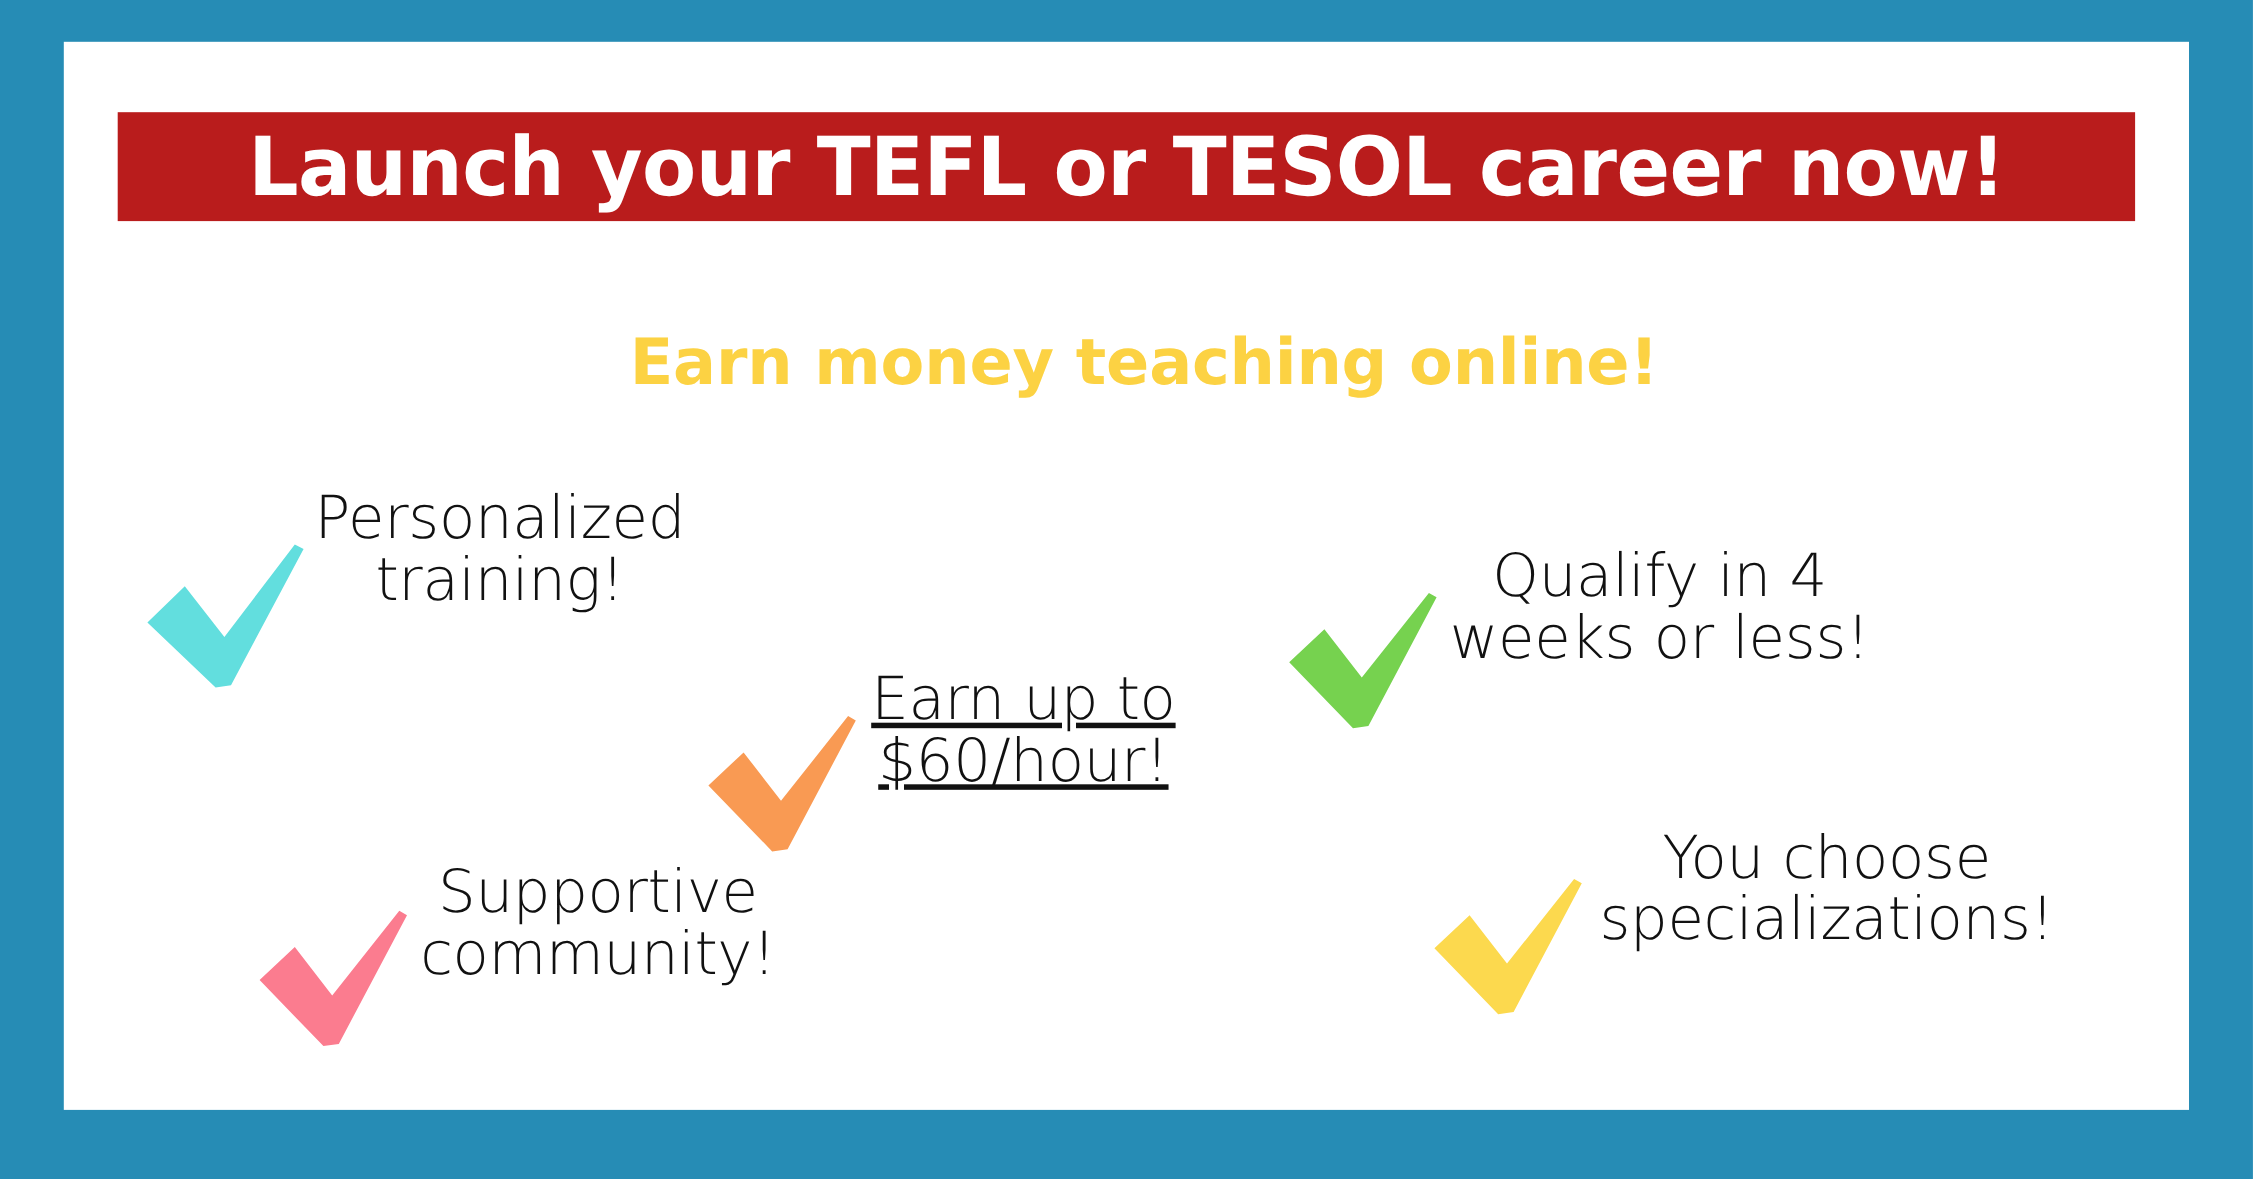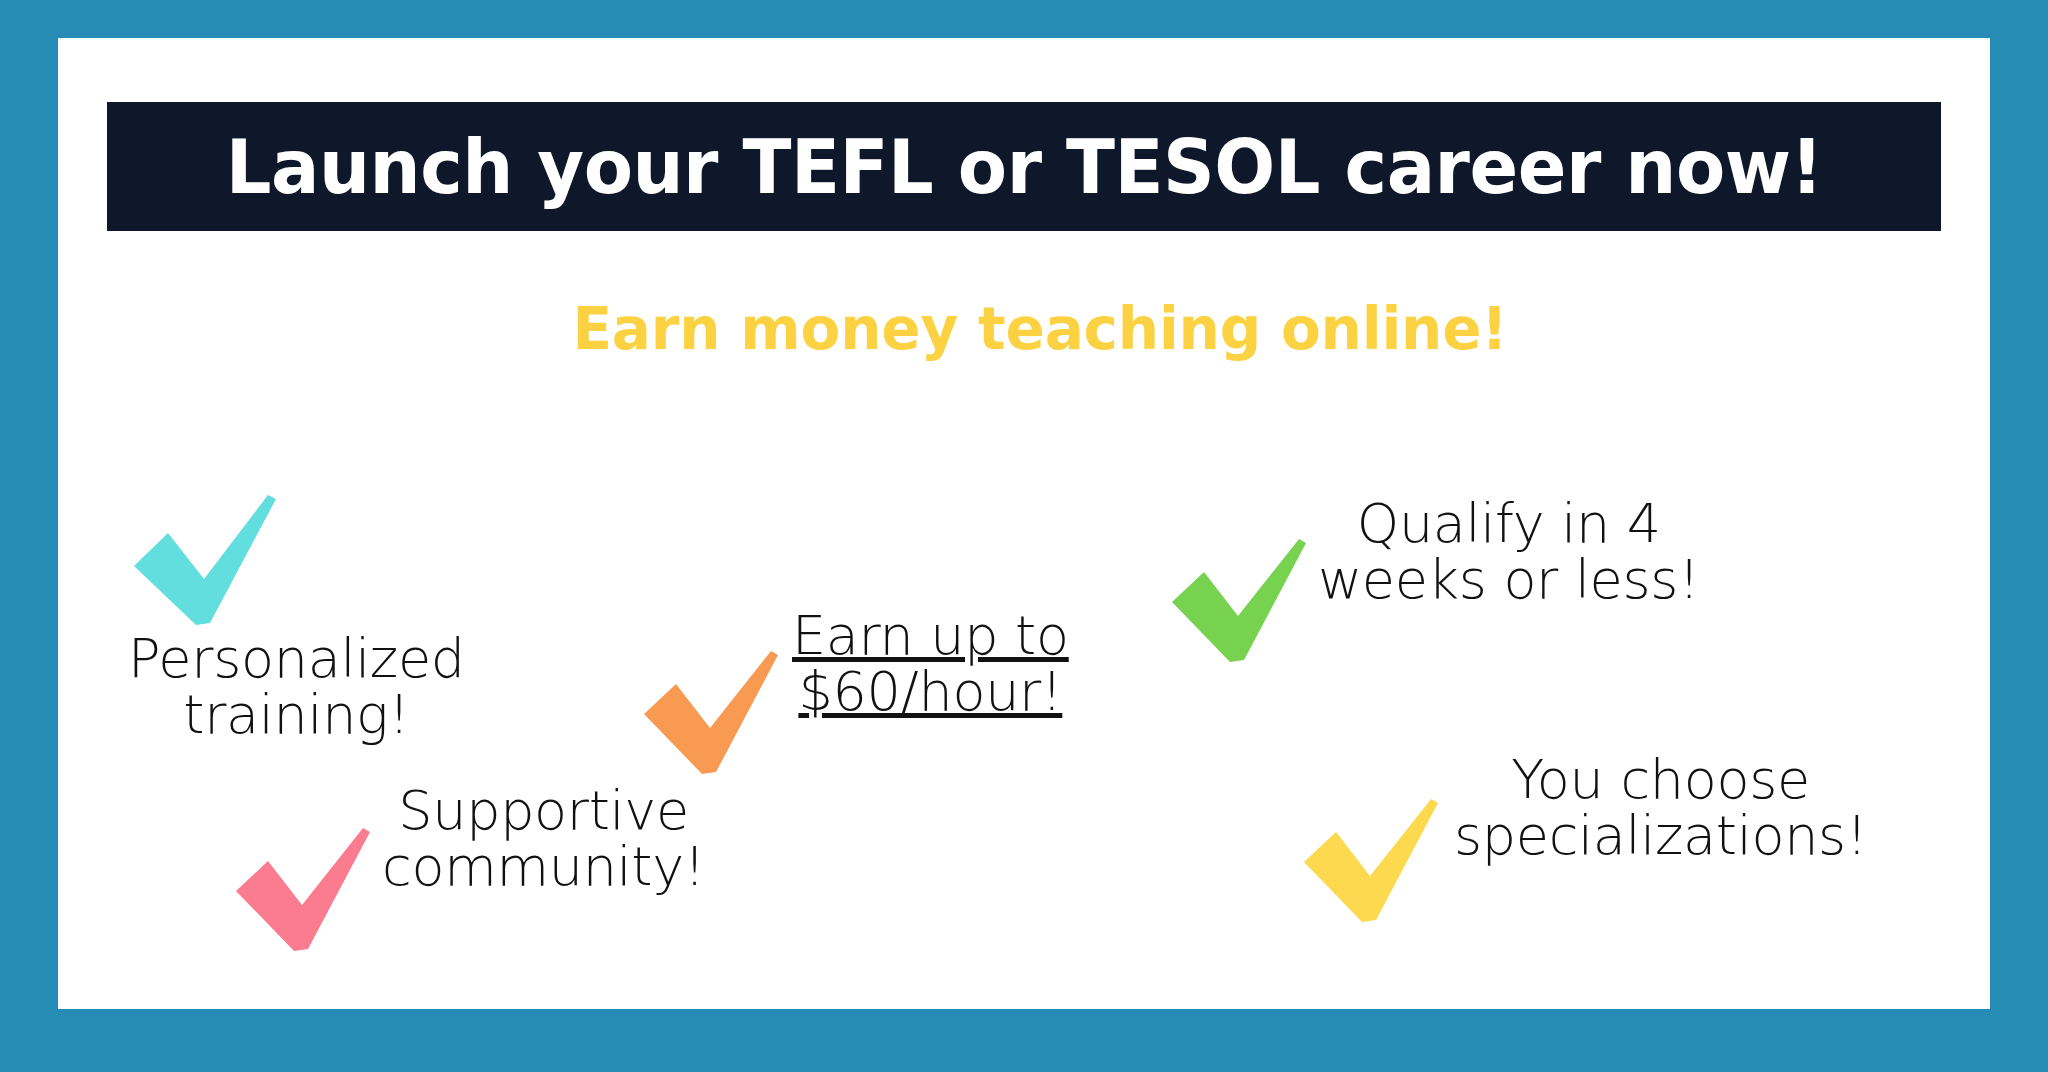--- a/index.html
+++ b/index.html
@@ -12,22 +12,22 @@
   .poster{position:relative;width:2048px;height:1072px;background:#268cb5;}
 
   
   .panel{
     position:absolute;left:58px;top:38px;width:1932px;height:971px;
     background:#ffffff;
   }
 
   
   .headline-bar{
-    position:absolute;left:107px;top:102px;width:1834px;height:129px;
-    background:#0f172a;
+    position:absolute;left:107px;top:102px;width:1834px;height:99px;
+    background:#b91c1c;
     display:flex;align-items:center;justify-content:center;
   }
   .headline{
     color:#ffffff;
     font-family:"DejaVu Sans", sans-serif;
     font-weight:700;
     font-size:74px;
     line-height:1;
     letter-spacing:-0.5px;
     white-space:nowrap;
@@ -54,21 +54,21 @@
     color:#111111;
     font-family:"DejaVu Sans", sans-serif;
     font-weight:300;
     font-size:54px;
     line-height:1.04;
     white-space:pre-line;
     letter-spacing:-0.3px;
   }
 
   
-  #feat-personalized{left:128px;top:443px;flex-direction:column;}
+  #feat-personalized{left:128px;top:443px;}
   #feat-personalized .check{margin-top:48px;margin-right:8px;}
   #feat-personalized .ftext{margin-top:0;text-align:center;}
 
   #feat-qualify{left:1168px;top:472px;margin-top:24px;}
   #feat-qualify .check{margin-top:40px;margin-right:10px;}
   #feat-qualify .ftext{text-align:center;}
 
   #feat-earn{left:640px;top:608px;}
   #feat-earn .check{margin-top:40px;margin-right:12px;}
   #feat-earn .ftext{text-align:center;text-decoration:underline;}

